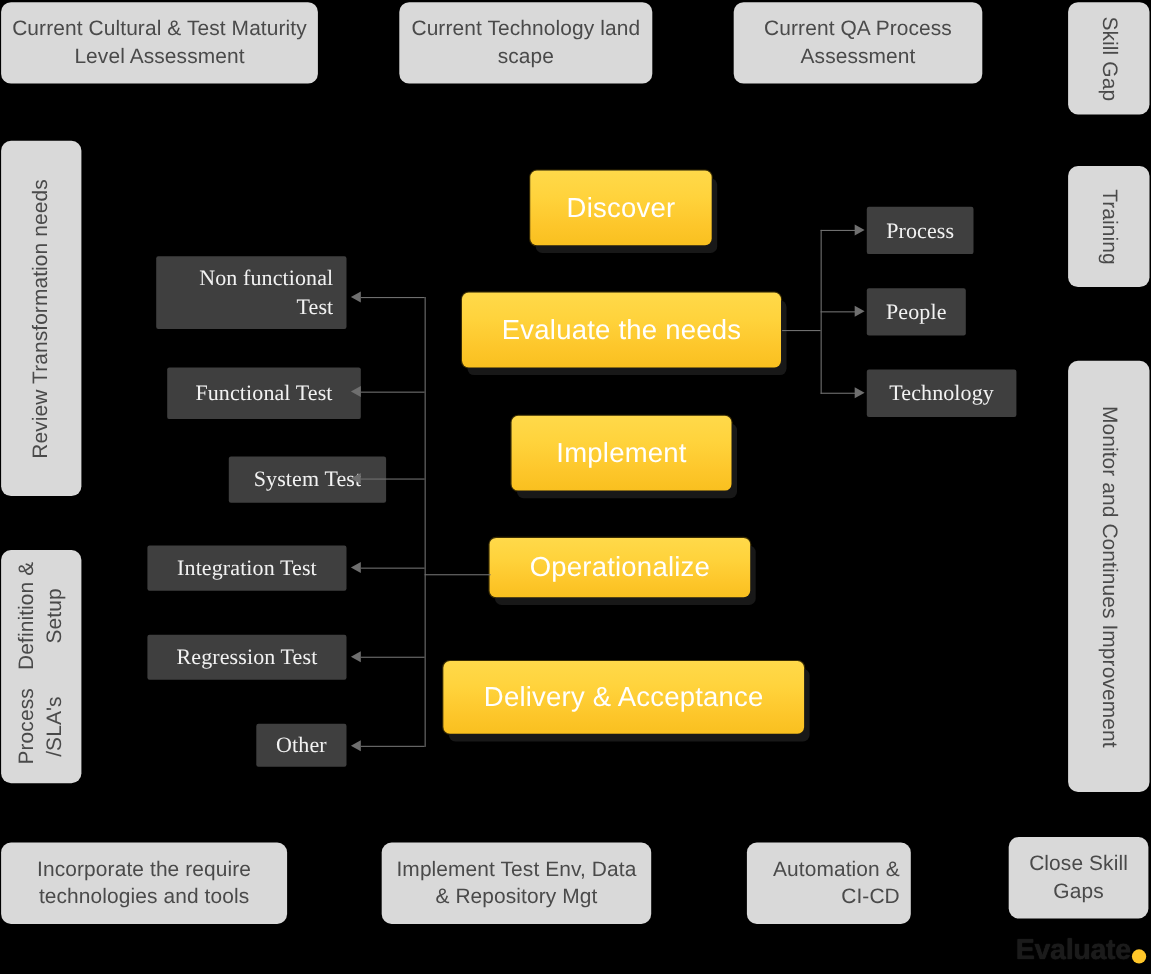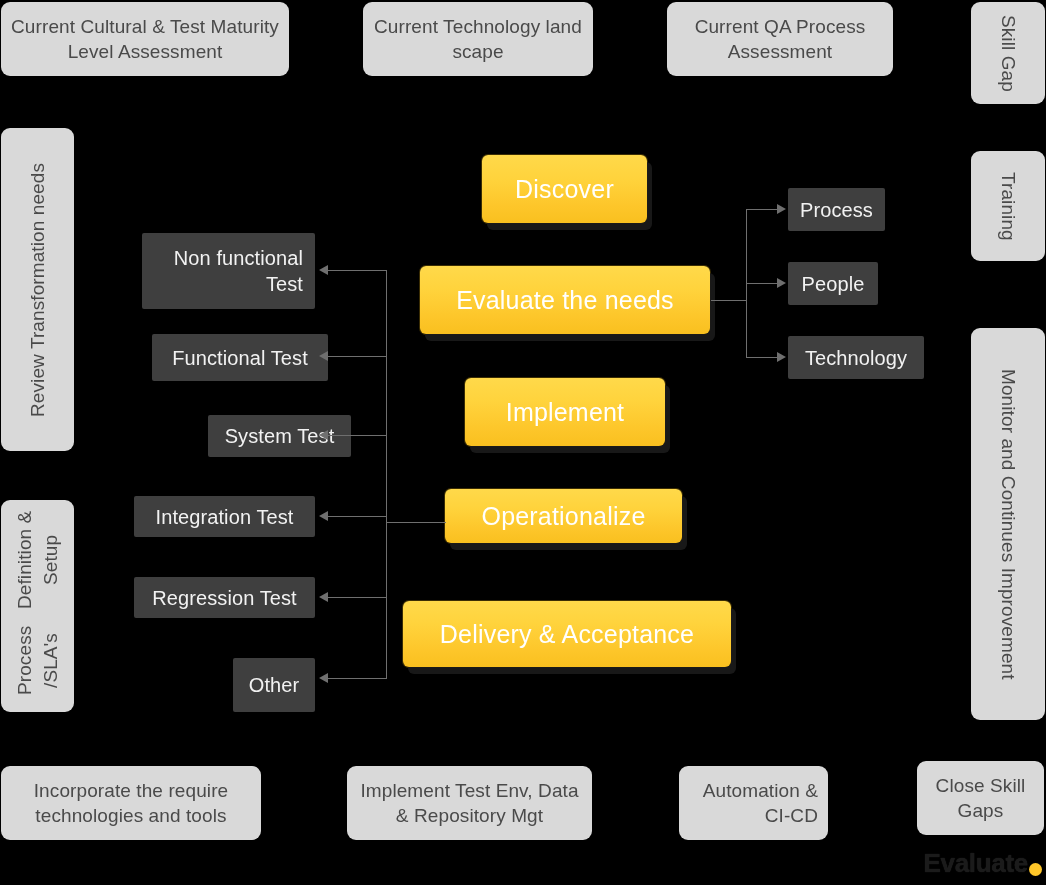--- a/index.html
+++ b/index.html
@@ -37,20 +37,21 @@
     display:flex;
     align-items:center;
     justify-content:center;
     text-align:center;
     font-size:20px;
     line-height:1.3;
     padding:4px 12px;
     box-sizing:border-box;
     border-radius:2px;
     letter-spacing:.1px;
+    font-family:Liberation Serif, serif;
   }
   .darkbox.right-align{justify-content:flex-end;text-align:right;}
   .yellowbox{
     position:absolute;
     border-radius:6px;
     background:linear-gradient(180deg,#ffd94a 0%,#ffd33c 35%,#fdc62a 75%,#f9c01f 100%);
     box-shadow:5px 7px 0 0 rgba(25,25,25,0.95), 0 0 0 1px rgba(170,130,10,0.35);
     color:#ffffff;
     display:flex;
     align-items:center;
@@ -141,31 +142,31 @@
   <div class="yellowbox" style="left:482px;top:155px;width:165px;height:68px;">Discover</div>
 
   <div class="yellowbox" style="left:420px;top:266px;width:290px;height:68px;">Evaluate the needs</div>
 
   <div class="yellowbox" style="left:465px;top:378px;width:200px;height:68px;">Implement</div>
 
   <div class="yellowbox" style="left:445px;top:489px;width:237px;height:54px;">Operationalize</div>
 
   <div class="yellowbox" style="left:403px;top:601px;width:328px;height:66px;">Delivery &amp; Acceptance</div>
 
-  <div class="darkbox right-align" style="left:142px;top:233px;width:173px;height:76px;">Non functional Test</div>
+  <div class="darkbox right-align" style="left:142px;top:233px;width:173px;height:66px;">Non functional Test</div>
 
   <div class="darkbox" style="left:152px;top:334px;width:176px;height:47px;">Functional Test</div>
 
   <div class="darkbox" style="left:172px;top:415px;width:143px;height:42px;margin-left:36px;">System Test</div>
 
   <div class="darkbox" style="left:134px;top:496px;width:181px;height:41px;">Integration Test</div>
 
   <div class="darkbox" style="left:134px;top:577px;width:181px;height:41px;">Regression Test</div>
 
-  <div class="darkbox" style="left:233px;top:658px;width:82px;height:54px;">Other</div>
+  <div class="darkbox" style="left:233px;top:658px;width:82px;height:39px;">Other</div>
 
   <div class="darkbox" style="left:788px;top:188px;width:97px;height:43px;">Process</div>
 
   <div class="darkbox" style="left:788px;top:262px;width:90px;height:43px;">People</div>
 
   <div class="darkbox" style="left:788px;top:336px;width:136px;height:43px;">Technology</div>
 
   <div class="lightbox" style="left:1px;top:766px;width:260px;height:74px;">Incorporate the require technologies and tools</div>
 
   <div class="lightbox" style="left:347px;top:766px;width:245px;height:74px;">Implement Test Env, Data &amp; Repository Mgt</div>

